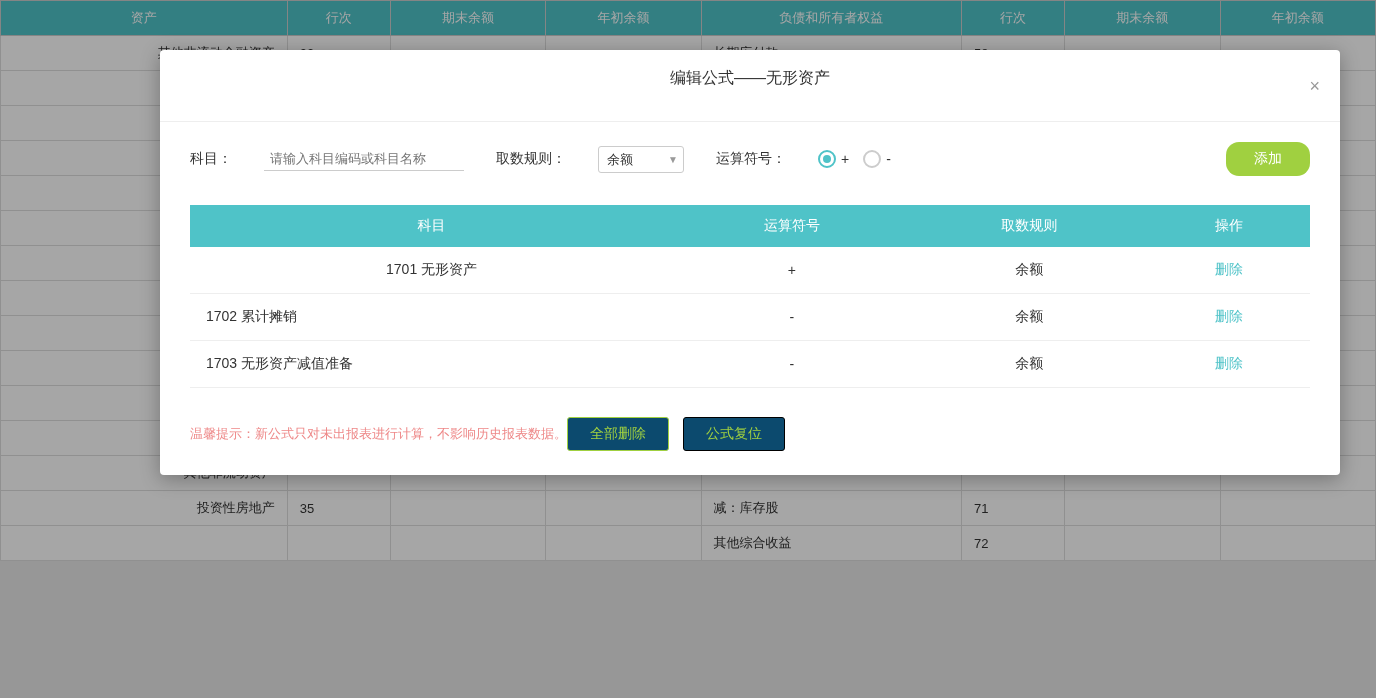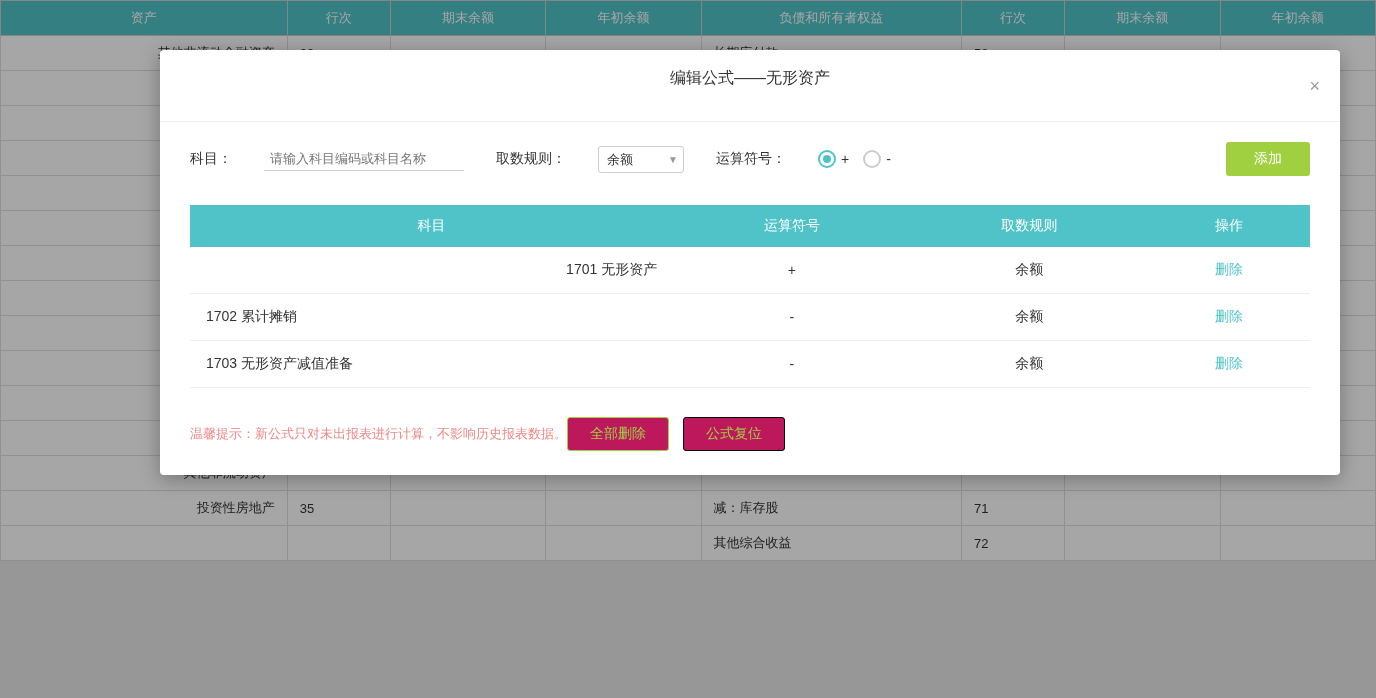--- a/index.html
+++ b/index.html
@@ -186,21 +186,21 @@
     .radio-label {
       color: #333;
       font-size: 14px;
     }
 
     .add-btn {
       margin-left: auto;
       background: #a0d040;
       color: #fff;
       border: none;
-      border-radius: 3px;
+      border-radius: 13px;
       padding: 8px 28px;
       font-size: 14px;
       cursor: pointer;
       white-space: nowrap;
     }
 
     
     .data-table-wrap {
       padding: 9px 30px;
     }
@@ -262,21 +262,21 @@
     .footer-btns {
       display: flex;
       gap: 14px;
     }
 
     .footer-btn {
       padding: 7px 22px;
       border-radius: 3px;
       font-size: 14px;
       cursor: pointer;
-      background: #be185d;
+      background: #0c4a6e;
     }
 
     .btn-delete-all {
       border: 1px solid #a0d040;
       color: #a0d040;
     }
 
     .btn-reset {
       border: 1px solid #000000;
       color: #a0d040;
@@ -498,21 +498,21 @@
       <thead>
         <tr>
           <th>科目</th>
           <th>运算符号</th>
           <th>取数规则</th>
           <th>操作</th>
         </tr>
       </thead>
       <tbody id="formula-tbody">
       <tr>
-            <td style="text-align: right;">1701 无形资产</td>
+            <td style="text-align: center;">1701 无形资产</td>
             <td>+</td>
             <td>余额</td>
             <td><a class="delete-link" href="#">删除</a></td>
           </tr>
           <tr>
             <td style="text-align: left;">1702 累计摊销</td>
             <td>-</td>
             <td>余额</td>
             <td><a class="delete-link" href="#">删除</a></td>
           </tr>

